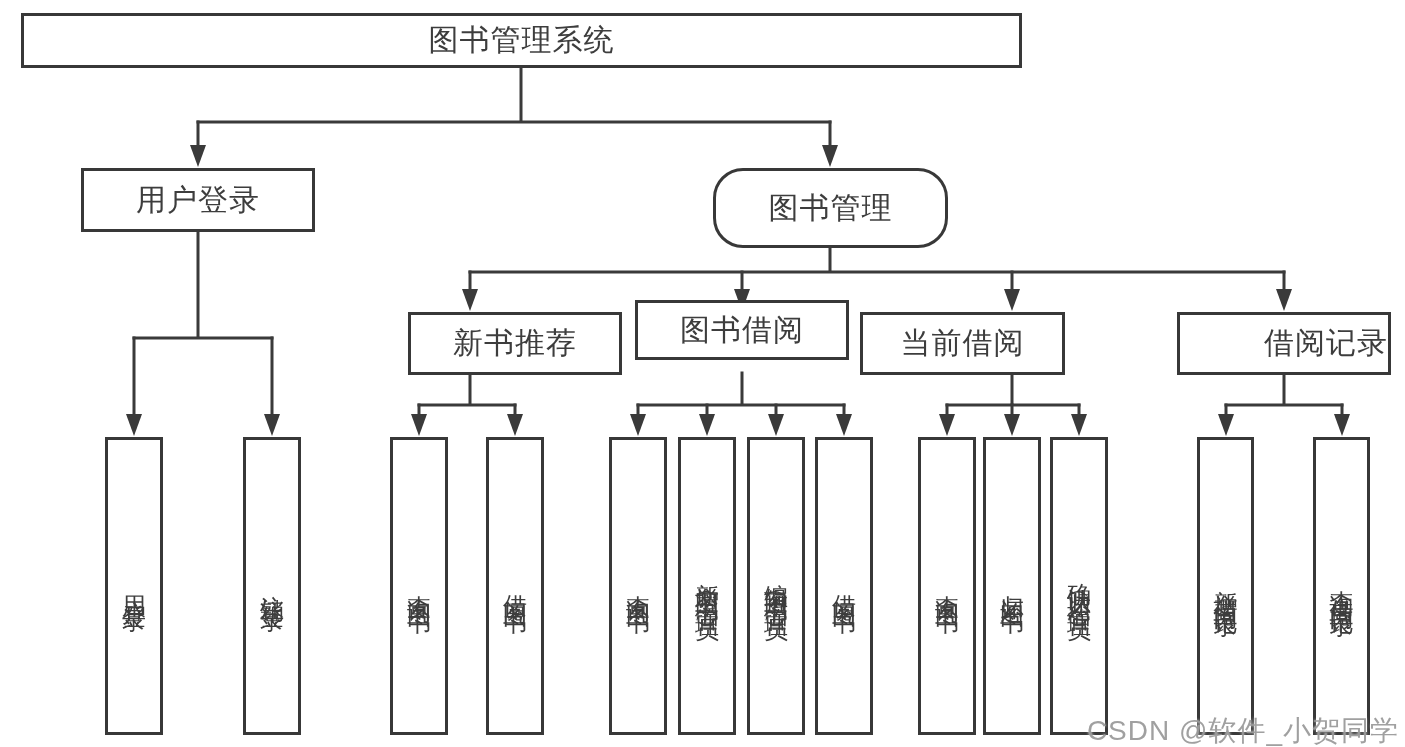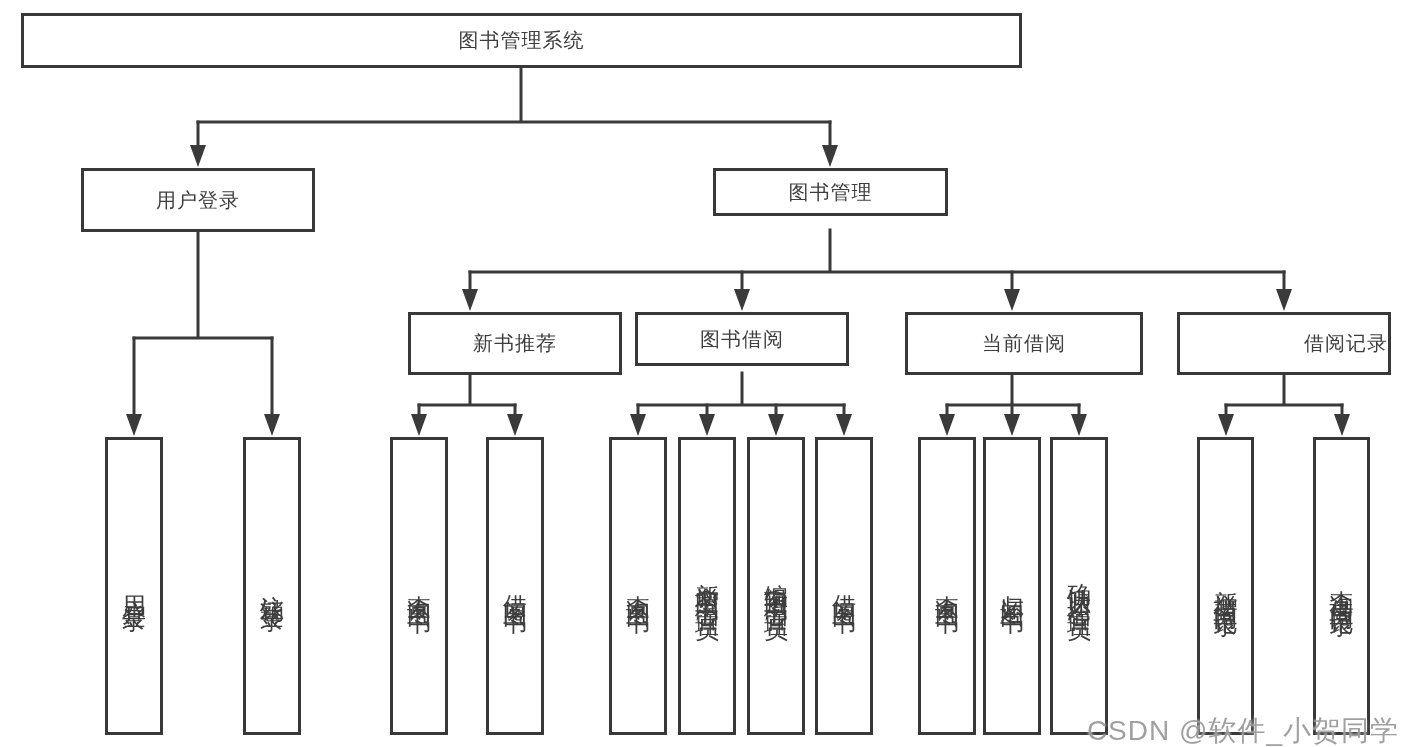--- a/index.html
+++ b/index.html
@@ -15,21 +15,21 @@
   .box{
     position:absolute;
     background:#ffffff;
     border:3px solid #383838;
     box-sizing:border-box;
     display:flex;
     align-items:center;
     justify-content:center;
     color:#3d3d3d;
   }
-  .box-h{font-size:20px;letter-spacing:1px;white-space:nowrap;}
+  .box-h{font-size:30px;letter-spacing:1px;white-space:nowrap;}
   .box-v{font-size:24px;}
   .box-v .vtext{
     writing-mode:vertical-rl;
     text-orientation:mixed;
     letter-spacing:5px;
     line-height:1;
     white-space:nowrap;
   }
   .watermark{
     position:absolute;
@@ -96,31 +96,31 @@
     </g>
   </svg>
 
   <div class="box box-h" style="left:21px;top:13px;width:1001px;height:55px;">
     <span>图书管理系统</span>
   </div>
 
   <div class="box box-h" style="left:81px;top:168px;width:234px;height:64px;">
     <span>用户登录</span>
   </div>
-  <div class="box box-h" style="left:713px;top:168px;width:235px;height:48px;">
+  <div class="box box-h" style="left:713px;top:168px;width:235px;height:80px;border-radius:30px;">
     <span>图书管理</span>
   </div>
 
   <div class="box box-h" style="left:363px;top:312px;width:214px;height:63px;margin-left:45px;">
     <span>新书推荐</span>
   </div>
-  <div class="box box-h" style="left:635px;top:312px;width:214px;height:54px;font-family:Liberation Serif, serif;">
+  <div class="box box-h" style="left:635px;top:300px;width:214px;height:60px;font-family:Liberation Serif, serif;">
     <span>图书借阅</span>
   </div>
-  <div class="box box-h" style="left:905px;top:312px;width:238px;height:63px;">
+  <div class="box box-h" style="left:860px;top:312px;width:205px;height:63px;">
     <span>当前借阅</span>
   </div>
   <div class="box box-h" style="left:1177px;top:312px;width:214px;height:63px;justify-content:flex-end;">
     <span>借阅记录</span>
   </div>
 
   <div class="box box-v" style="left:105px;top:437px;width:58px;height:298px;">
     <span class="vtext">用户登录</span>
   </div>
   <div class="box box-v" style="left:243px;top:437px;width:58px;height:298px;">

